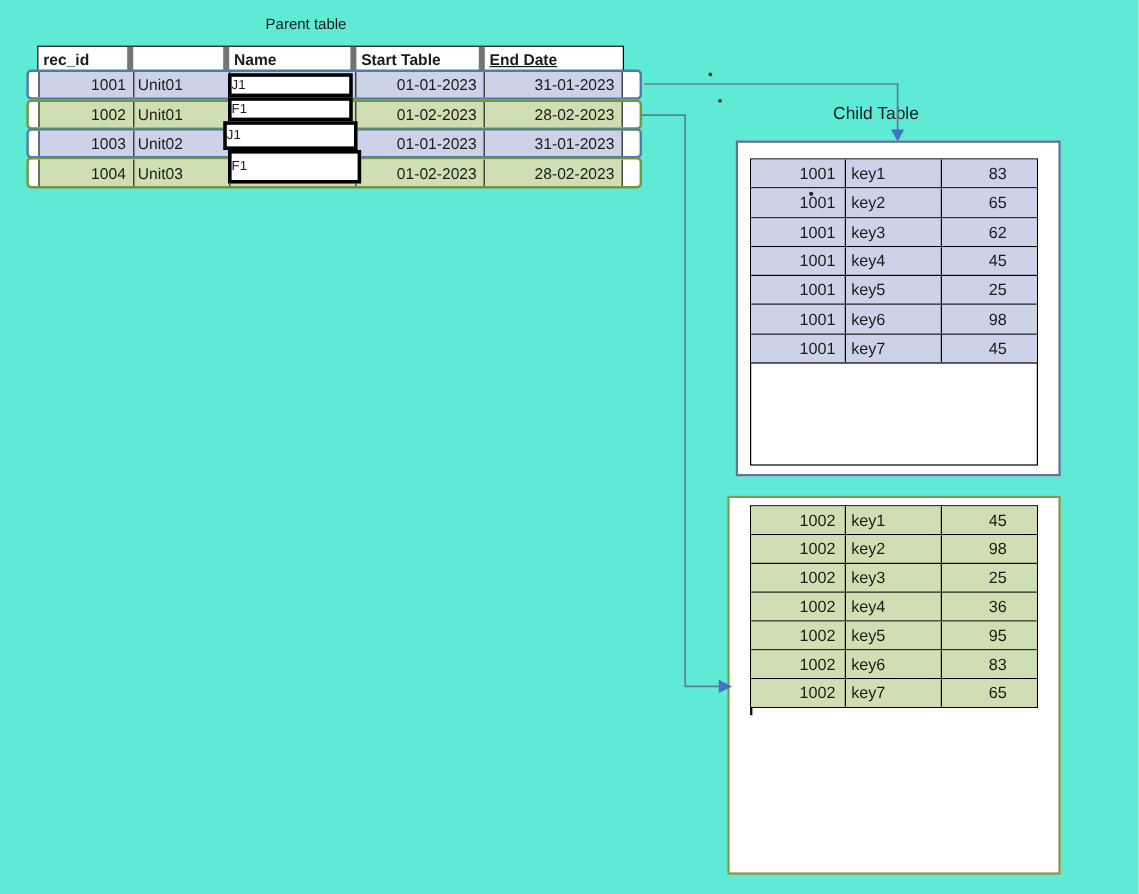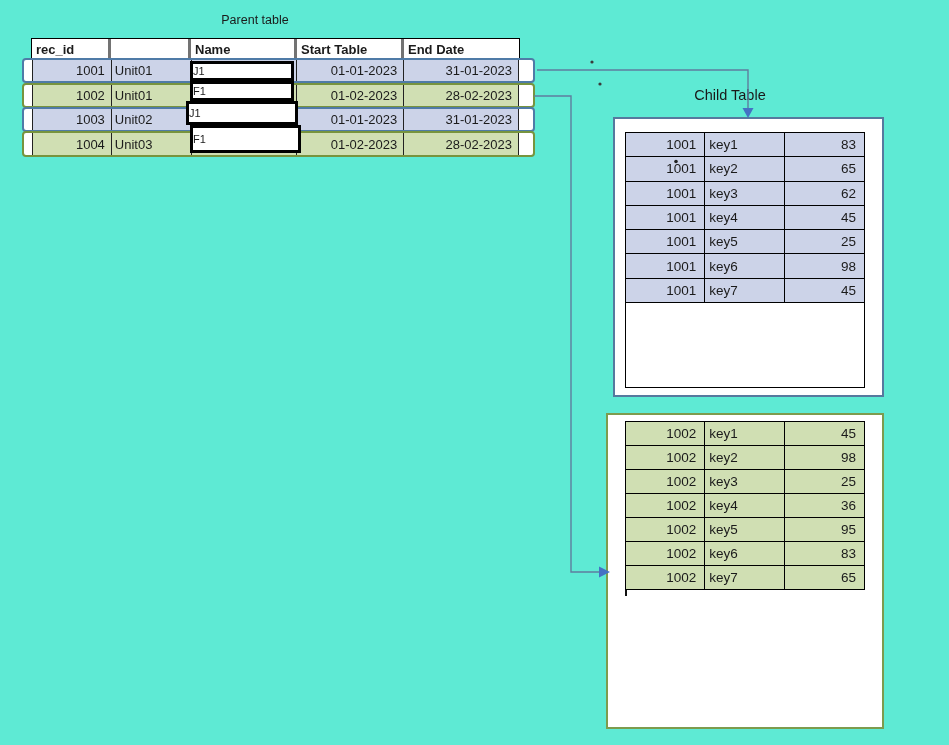--- a/index.html
+++ b/index.html
@@ -9,23 +9,23 @@
   }
   
   .plabel{position:absolute;left:180px;top:13px;width:150px;text-align:center;
     font-size:12.5px;color:#1a1a1a;}
   .clabel{position:absolute;left:672px;top:87px;width:116px;text-align:center;
     font-size:14.5px;color:#1a1a1a;z-index:2;}
   
   .phead{position:absolute;left:31px;top:38px;width:487px;height:21px;
     display:flex;border:1px solid #000;background:#fff;z-index:1;}
   .phcell{display:flex;align-items:center;padding-left:4px;font-weight:bold;
-    font-size:13px;border-right:3px solid #737373;box-sizing:border-box;}
+    font-size:13px;border-right:5px solid #737373;box-sizing:border-box;}
   .c0{width:79px;} .c1{width:80px;} .c2{width:106px;} .c3{width:107px;} .c4{width:115px;}
-  .phcell:last-child{border-right:none;}
+  .phcell:last-child{border-right:none;text-decoration:underline;}
   
   .prow{position:absolute;left:22px;width:513px;height:25px;border-radius:4px;
     background:#fff;box-sizing:border-box;z-index:1;}
   .prow.blue{border:2.5px solid #4f7ba7;}
   .prow.green{border:2.5px solid #77943e;}
   .r0{top:58px;} .r1{top:83px;} .r2{top:107px;} .r3{top:131px;height:26px;}
   .pfill{position:absolute;left:8px;top:0;bottom:0;width:487px;display:flex;
     border-left:1px solid #222;box-sizing:border-box;}
   .bluefill{background:#ccd3e8;}
   .greenfill{background:#d0dfb3;}
@@ -50,21 +50,21 @@
   .ct-blue{left:625px;top:132px;height:171px;}
   .ct-green{left:625px;top:421px;height:169px;}
   .crow{flex:1;display:flex;border-bottom:1px solid #000;box-sizing:border-box;}
   .crow:last-child{border-bottom:none;}
   .ct-blue .crow{background:#ccd3e8;}
   .ct-green .crow{background:#d0dfb3;}
   .ccell{display:flex;align-items:center;font-size:13.5px;
     border-right:1px solid #000;box-sizing:border-box;}
   .k0{width:80px;justify-content:flex-end;padding-right:8px;}
   .k1{width:80px;padding-left:4px;}
-  .k2{width:80px;justify-content:flex-end;padding-right:8px;border-right:none;}
+  .k2{width:80px;justify-content:flex-end;padding-right:25px;border-right:none;}
   .cempty{position:absolute;left:625px;top:302px;width:240px;height:86px;
     background:#fff;border:1px solid #000;box-sizing:border-box;z-index:3;}
   .tick{position:absolute;left:625px;top:590px;width:2px;height:6px;background:#111;z-index:3;}
   
   .overlay{position:absolute;left:0;top:0;width:949px;height:745px;z-index:10;
     pointer-events:none;}
 </style>
 </head>
 <body>
 

